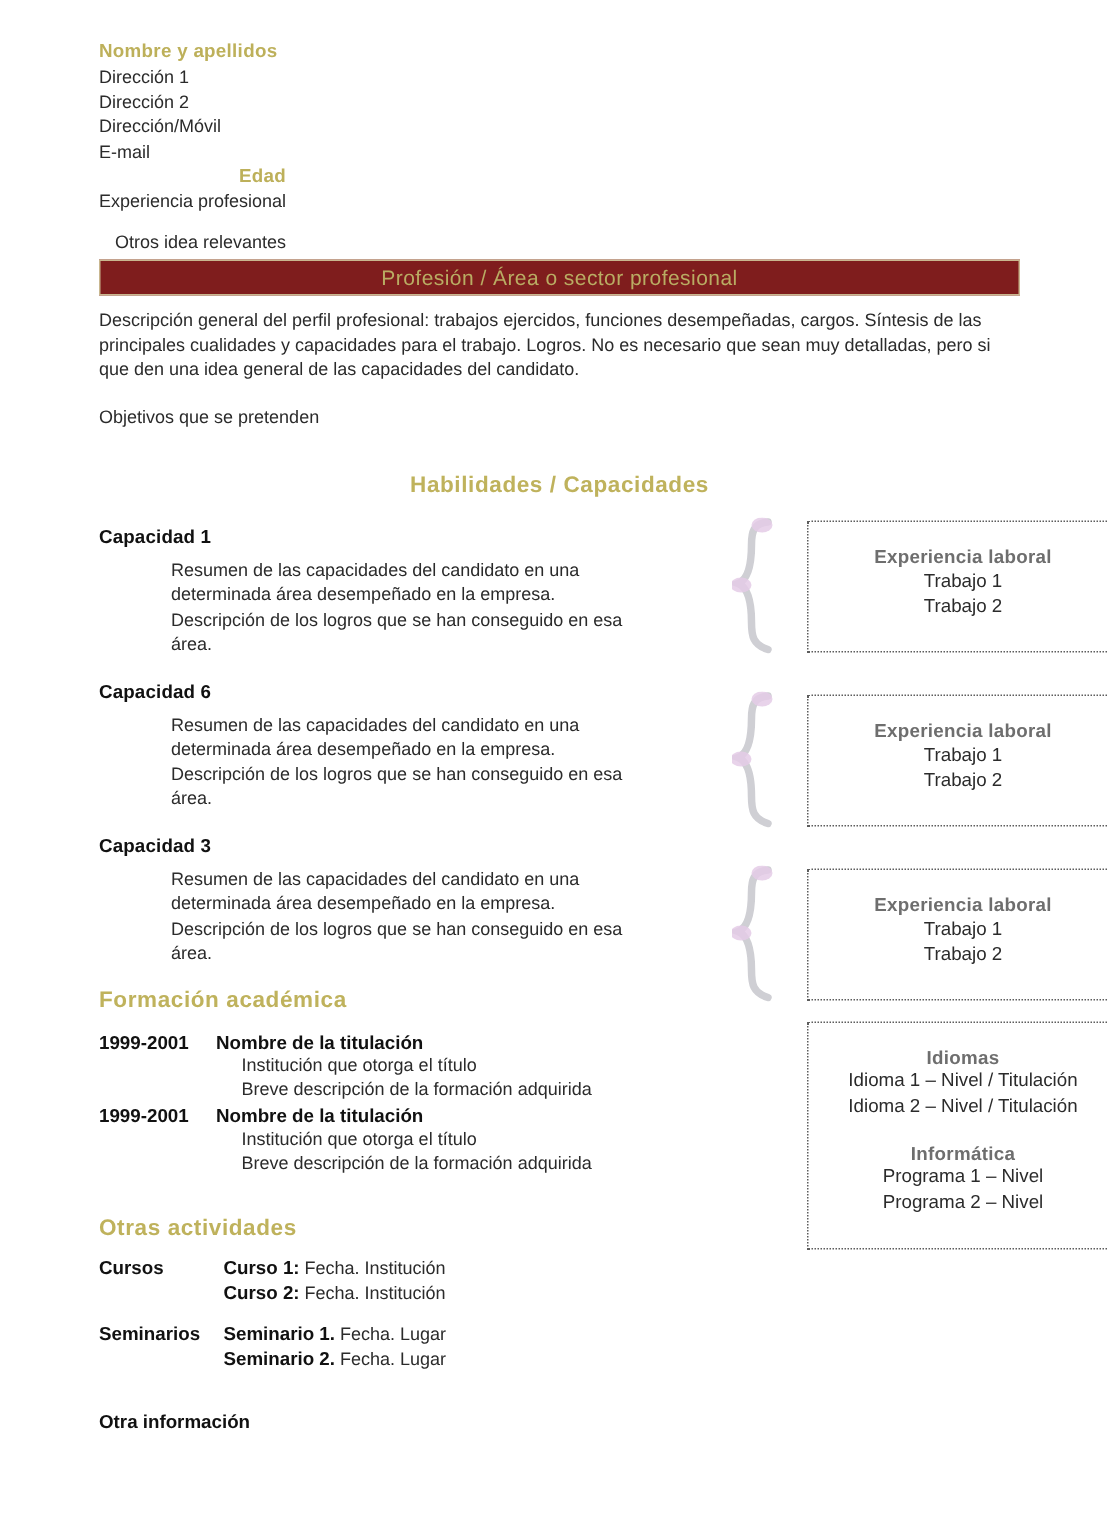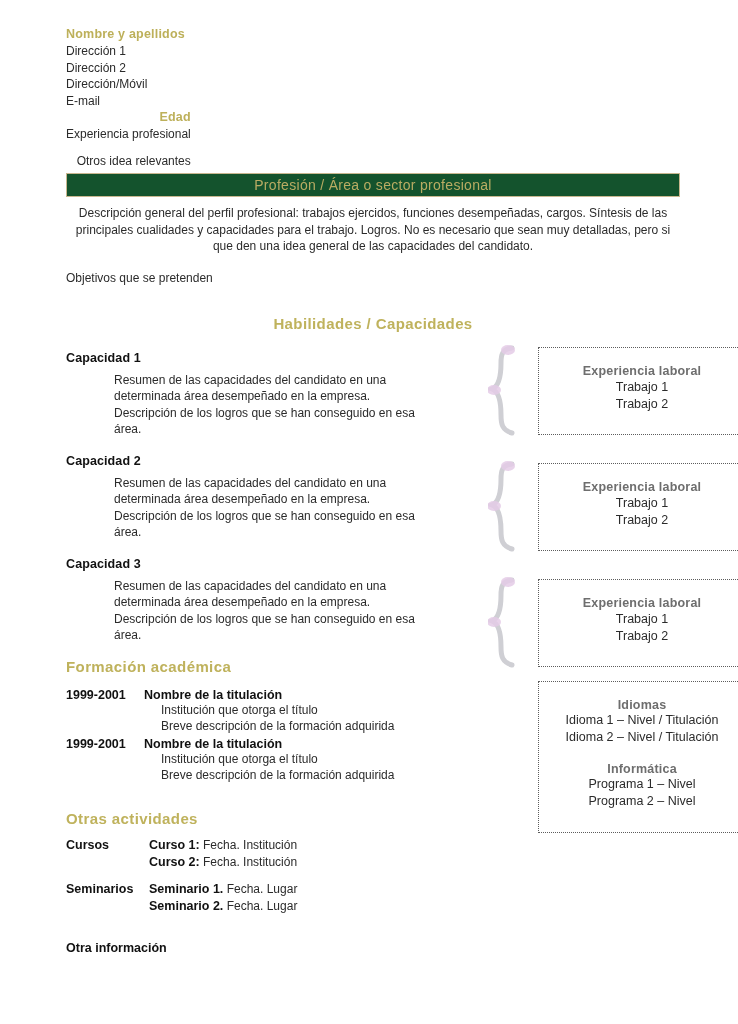--- a/index.html
+++ b/index.html
@@ -48,37 +48,37 @@
     color: #2b2b2b;
     line-height: 16.5px;
   }
   .spacer-line { height: 10px; }
 
   
   .banner {
     margin-top: 3px;
     height: 24px;
     line-height: 23px;
-    background: #14532d;
+    background: #7f1d1d;
     border: 1px solid #c9b78f;
     text-align: center;
     color: #b9ac63;
     font-size: 14px;
     font-weight: normal;
     letter-spacing: .3px;
     box-sizing: border-box;
   }
 
   
   .desc {
     margin-top: 8px;
     font-size: 12px;
     line-height: 16.5px;
     color: #2b2b2b;
-    text-align: center;
+    text-align: left;
   }
   .objectives {
     margin-top: 16px;
     font-size: 12px;
     color: #2b2b2b;
   }
 
   
   .section-title {
     color: #bfb25c;
@@ -229,21 +229,21 @@
   <div class="section-title sec-skills">Habilidades / Capacidades</div>
 
   <div class="skills-wrap">
 
     <div class="cap-block cap-1">
       <div class="cap-title">Capacidad 1</div>
       <div class="cap-body">Resumen de las capacidades del candidato en una determinada área desempeñado en la empresa. Descripción de los logros que se han conseguido en esa área.</div>
     </div>
 
     <div class="cap-block cap-2">
-      <div class="cap-title">Capacidad 2</div>
+      <div class="cap-title">Capacidad 6</div>
       <div class="cap-body">Resumen de las capacidades del candidato en una determinada área desempeñado en la empresa. Descripción de los logros que se han conseguido en esa área.</div>
     </div>
 
     <div class="cap-block cap-3">
       <div class="cap-title">Capacidad 3</div>
       <div class="cap-body">Resumen de las capacidades del candidato en una determinada área desempeñado en la empresa. Descripción de los logros que se han conseguido en esa área.</div>
     </div>
 
     <div class="brace" style="top:-6px;">
       <svg width="34" height="94" viewBox="0 0 34 94" aria-hidden="true">

